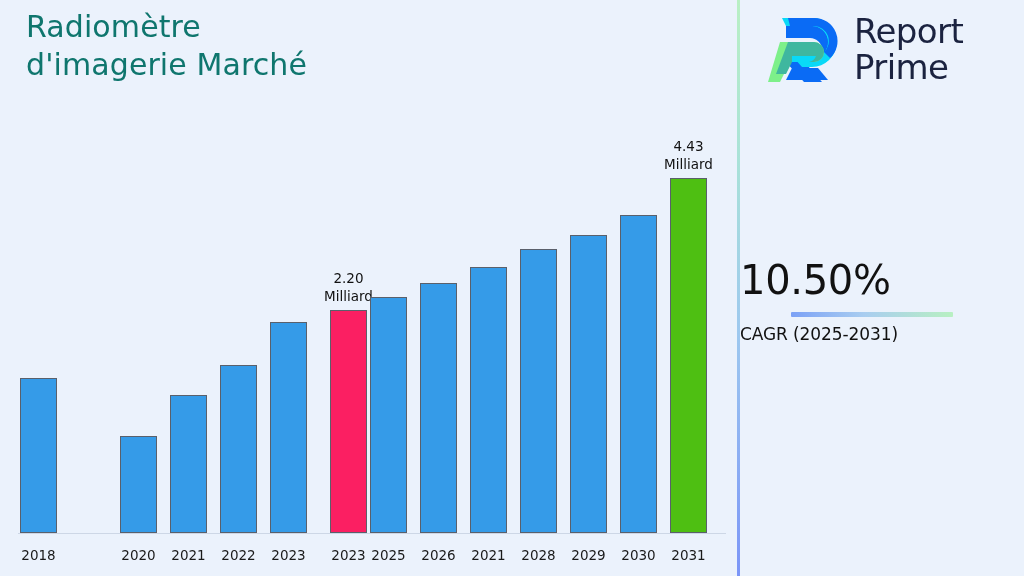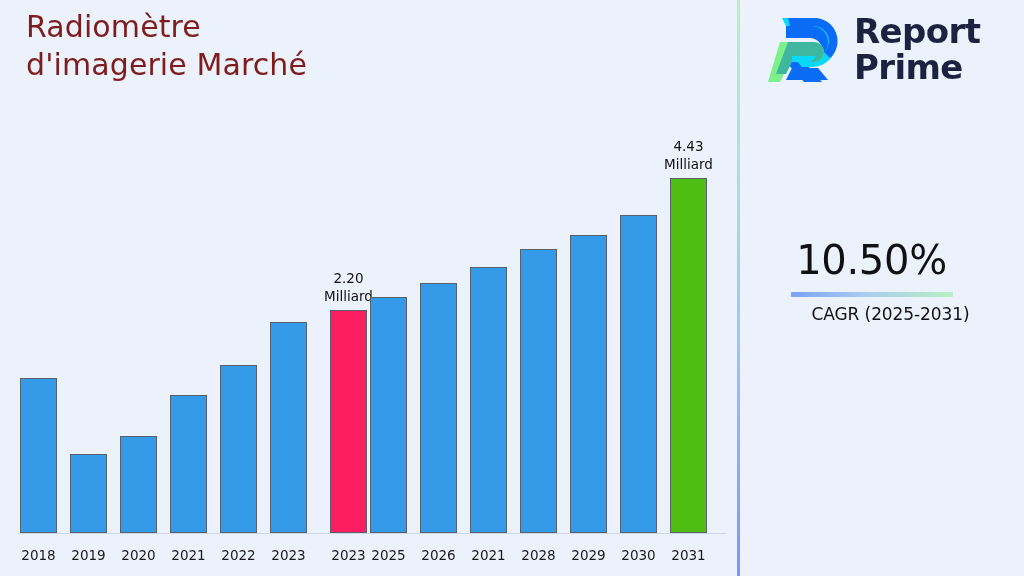--- a/index.html
+++ b/index.html
@@ -23,21 +23,21 @@
     width: 738px;
     height: 576px;
   }
 
   #chart-title {
     position: absolute;
     left: 26px;
     top: 8px;
     font-size: 30px;
     line-height: 1.28;
-    color: #7f1d1d;
+    color: #0f766e;
     font-weight: 400;
     white-space: pre-line;
     letter-spacing: 0.1px;
   }
 
   #plot-area {
     position: absolute;
     left: 0;
     top: 0;
     width: 738px;
@@ -120,33 +120,33 @@
     top: 12px;
     display: flex;
     align-items: center;
     gap: 14px;
   }
 
   #brand-logo-mark { width: 72px; height: 76px; display: block; }
 
   #brand-logo-text {
     font-size: 34px;
-    font-weight: 700;
+    font-weight: 400;
     color: #1b2340;
     line-height: 1.05;
     letter-spacing: -0.6px;
     white-space: pre-line;
   }
 
   #cagr-block {
     position: absolute;
     left: 0;
-    top: 240px;
+    top: 260px;
     width: 263px;
-    text-align: center;
+    text-align: left;
   }
 
   #cagr-value {
     font-size: 40px;
     color: #111111;
     line-height: 1.0;
     letter-spacing: -0.3px;
   }
 
   #cagr-rule {
@@ -154,41 +154,36 @@
     height: 5px;
     margin: 12px auto 7px auto;
     background: linear-gradient(to right, #7ba1f6 0%, #a9cdf0 45%, #b8f0c2 100%);
     border-radius: 1px;
   }
 
   #cagr-caption {
     font-size: 17px;
     color: #111111;
     letter-spacing: -0.1px;
-    padding-left: 38px;
   }
 </style>
 </head>
 <body>
 
 <div id="chart-panel">
 
   <div id="chart-title">Radiomètre
 d'imagerie Marché</div>
 
   <div id="plot-area">
     <div id="axis-baseline"></div>
 
   <div class="bar-group" style="left: 20px; height: 576px;">
         <div class="bar blue" title="2018: 1.09 Milliard" style="height: 155px;"></div>
         <div class="tick-label">2018</div>
-      </div>
-      <div class="bar-group" style="left: 70px; height: 576px;">
-        <div class="bar blue" title="2019: 0.89 Milliard" style="height: 79px;"></div>
-        <div class="tick-label">2019</div>
       </div>
       <div class="bar-group" style="left: 120px; height: 576px;">
         <div class="bar blue" title="2020: 0.95 Milliard" style="height: 97px;"></div>
         <div class="tick-label">2020</div>
       </div>
       <div class="bar-group" style="left: 170px; height: 576px;">
         <div class="bar blue" title="2021: 1.04 Milliard" style="height: 138px;"></div>
         <div class="tick-label">2021</div>
       </div>
       <div class="bar-group" style="left: 220px; height: 576px;">

